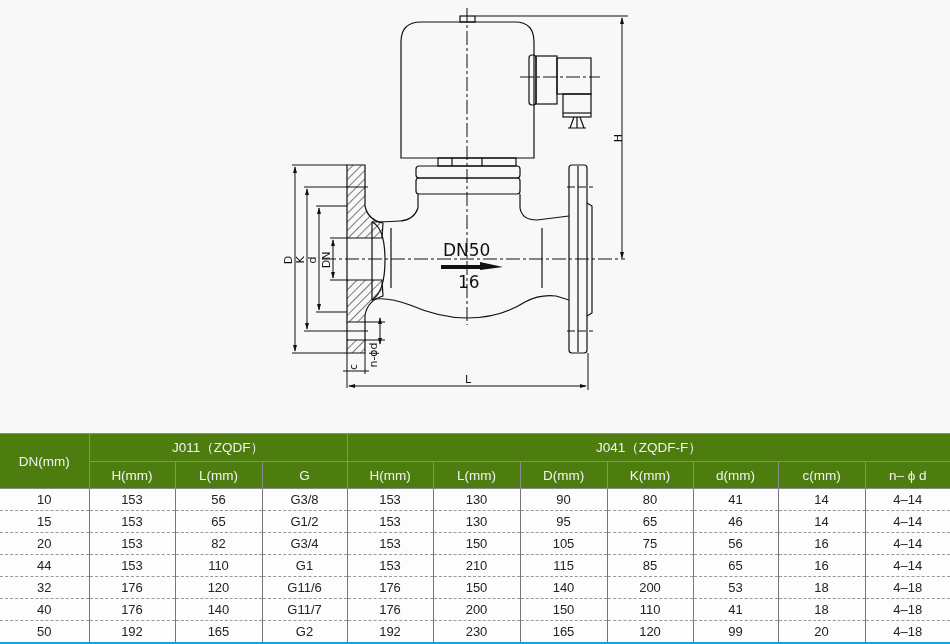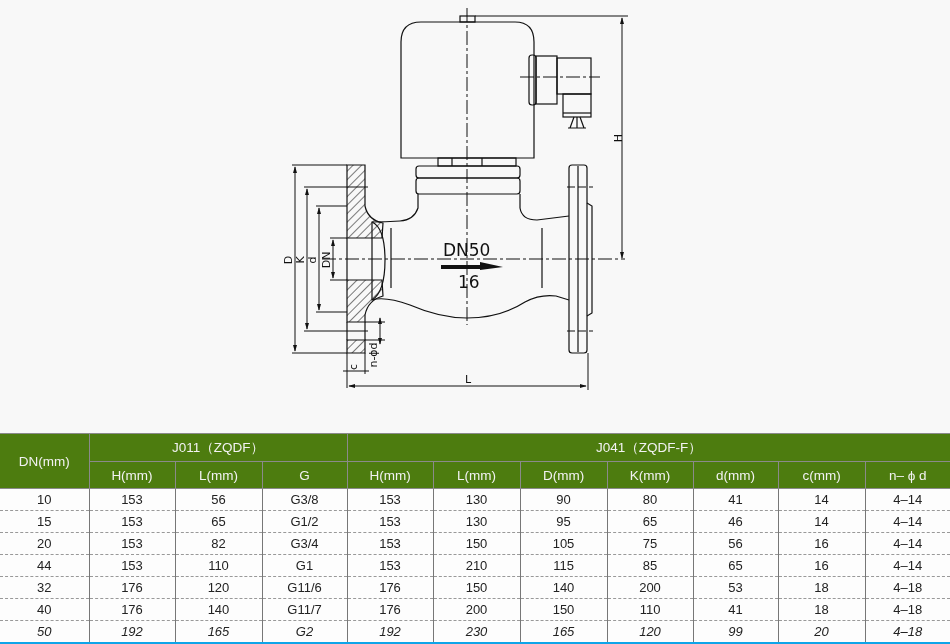--- a/index.html
+++ b/index.html
@@ -28,21 +28,21 @@
     background: #4d7c0f; color: #f2f2f2; font-weight: normal;
     border: 1px solid #8a8a8a; height: 26px; padding: 0;
     font-size: 13.5px;
   }
   #spec-table thead tr:first-child th { height: 27px; }
   #spec-table td {
     background: #fdfdfd; text-align: center; height: 21px; padding: 0;
     border-left: 1px solid #777; border-right: 1px solid #777;
     border-bottom: 1px dashed #999;
   }
-  #spec-table tbody tr:last-child td { border-bottom: 2px solid #0ea5e9; font-style: italic; }
+  #spec-table tbody tr:last-child td { border-bottom: 2px solid #0ea5e9; }
   #spec-table tr td:first-child, #spec-table tr th:first-child { border-left: none; }
   #spec-table tr td:last-child, #spec-table tr th:last-child { border-right: none; }
 </style>
 </head>
 <body>
 
 <div id="drawing">
   <svg width="950" height="420" viewBox="0 0 950 420" xmlns="http://www.w3.org/2000/svg">
     <defs>
       <pattern id="hatch" patternUnits="userSpaceOnUse" width="6" height="6" patternTransform="rotate(45)">

